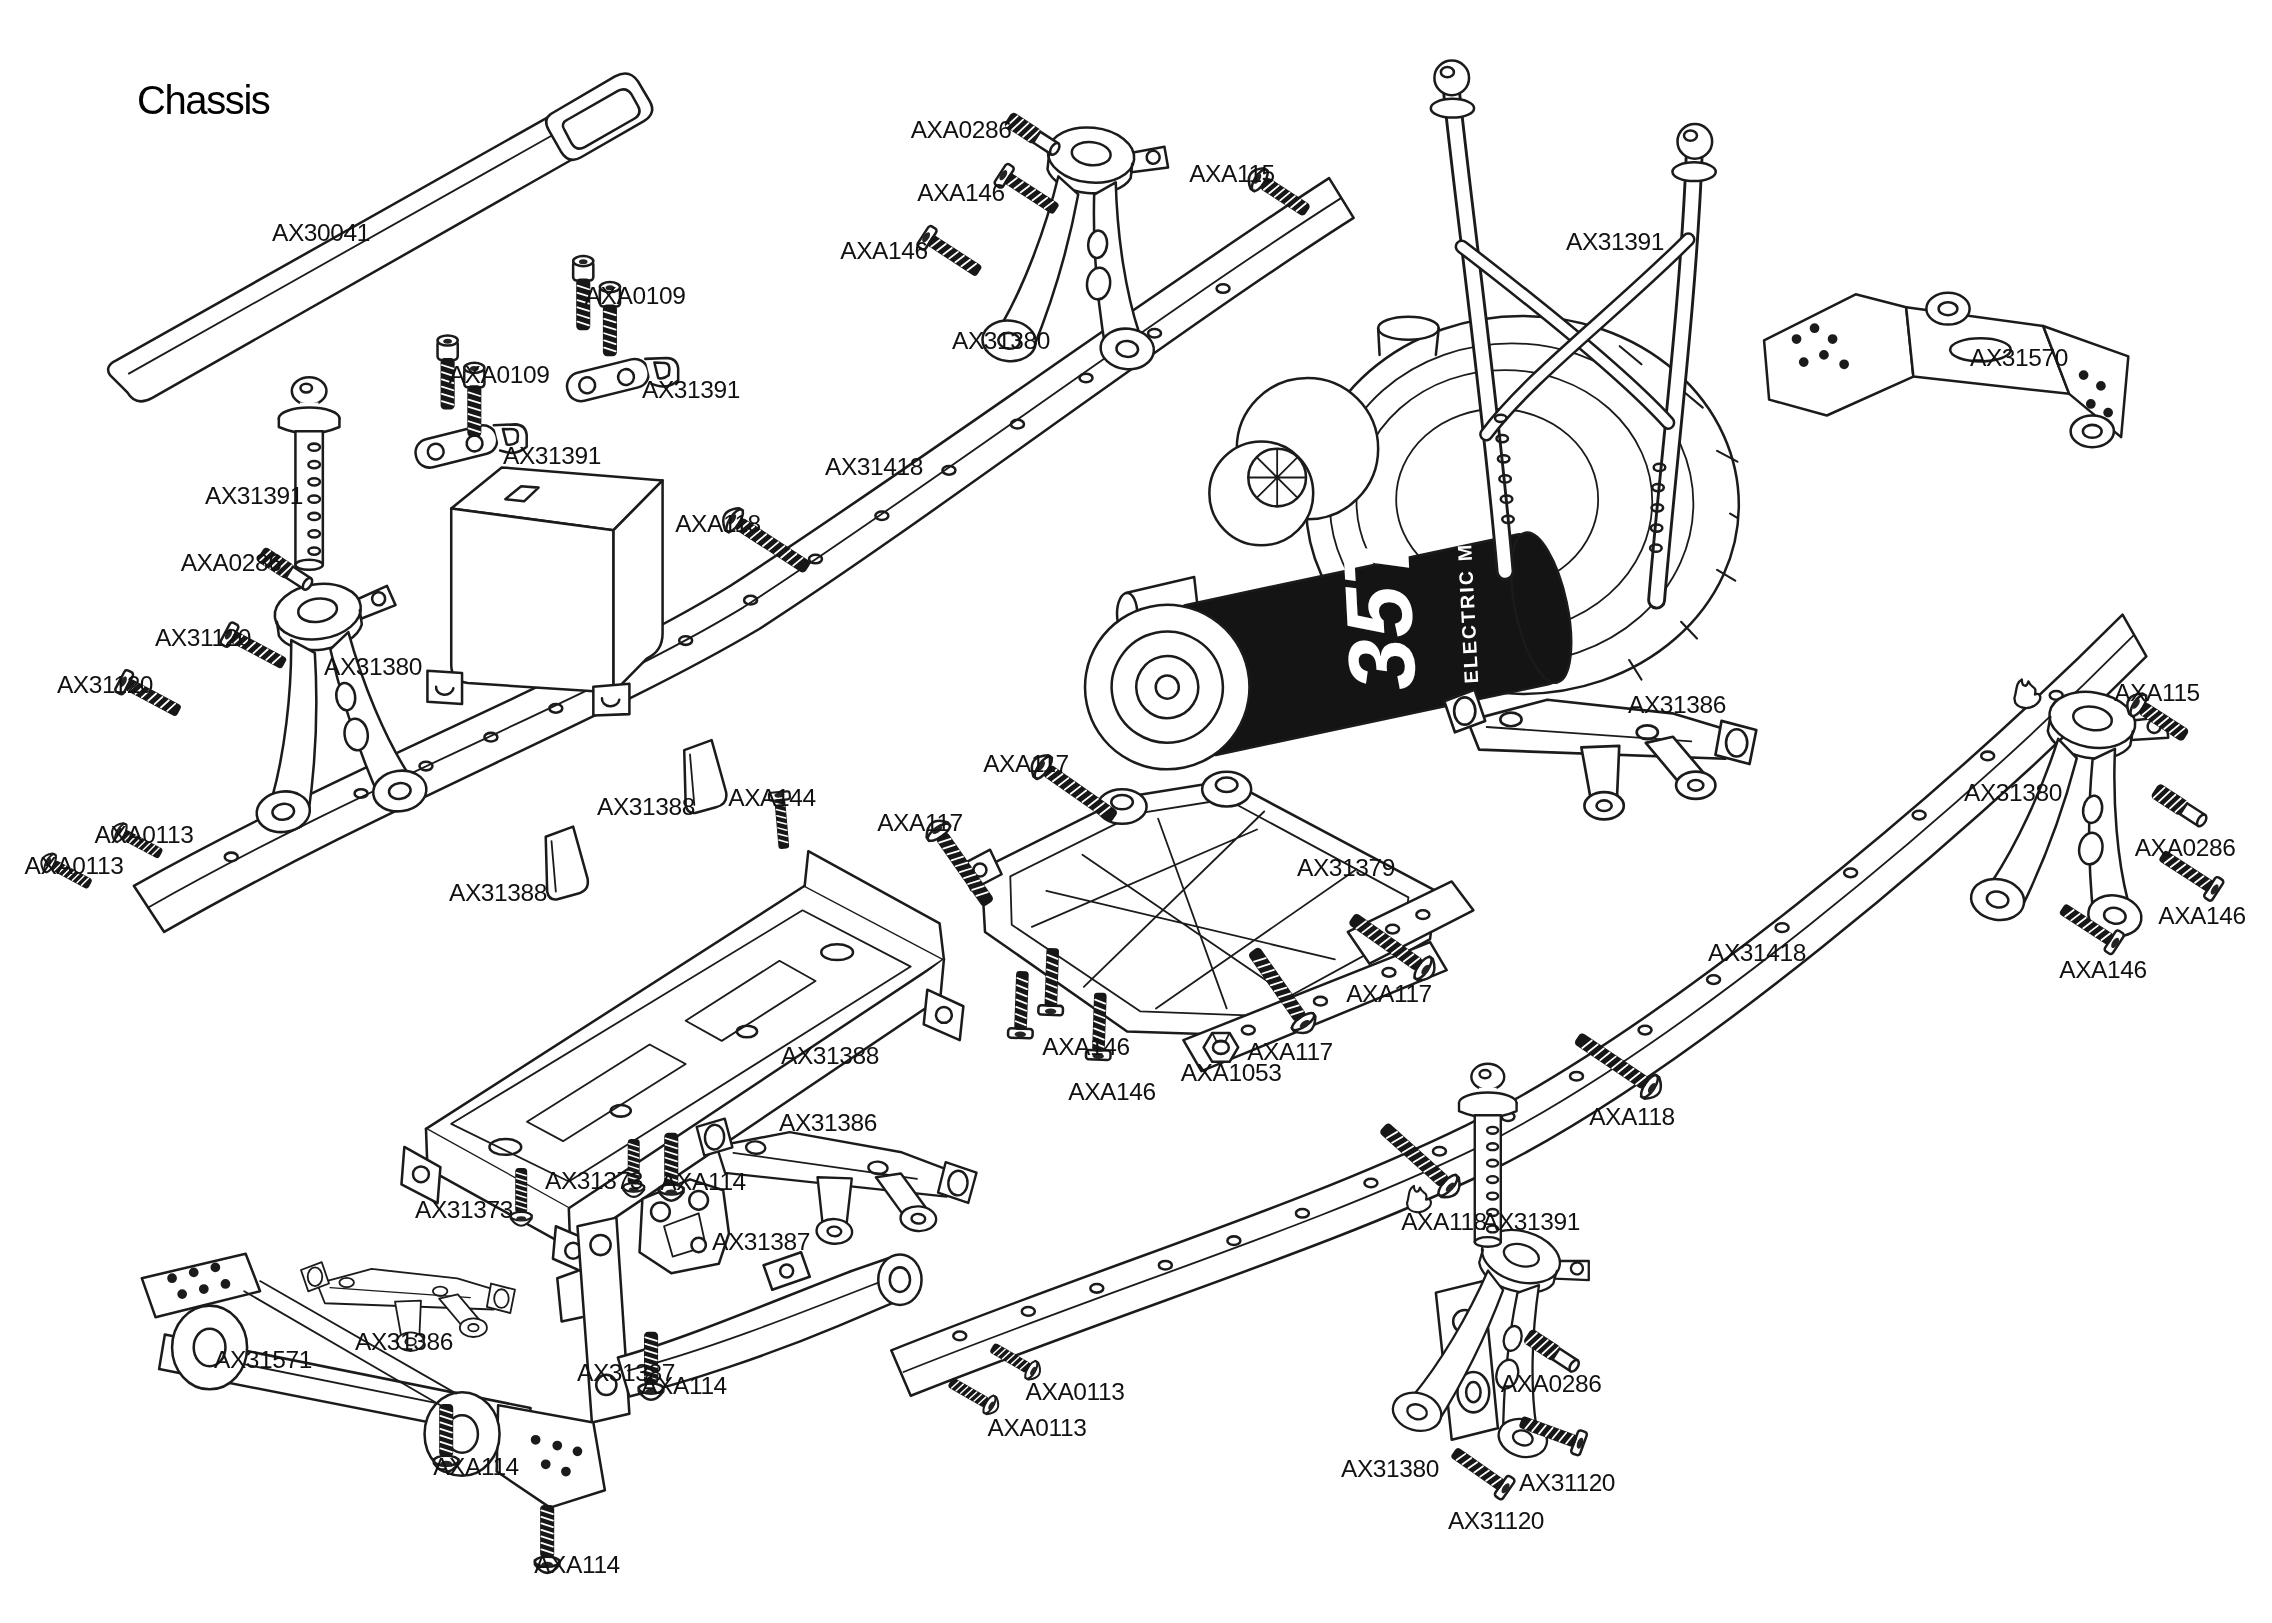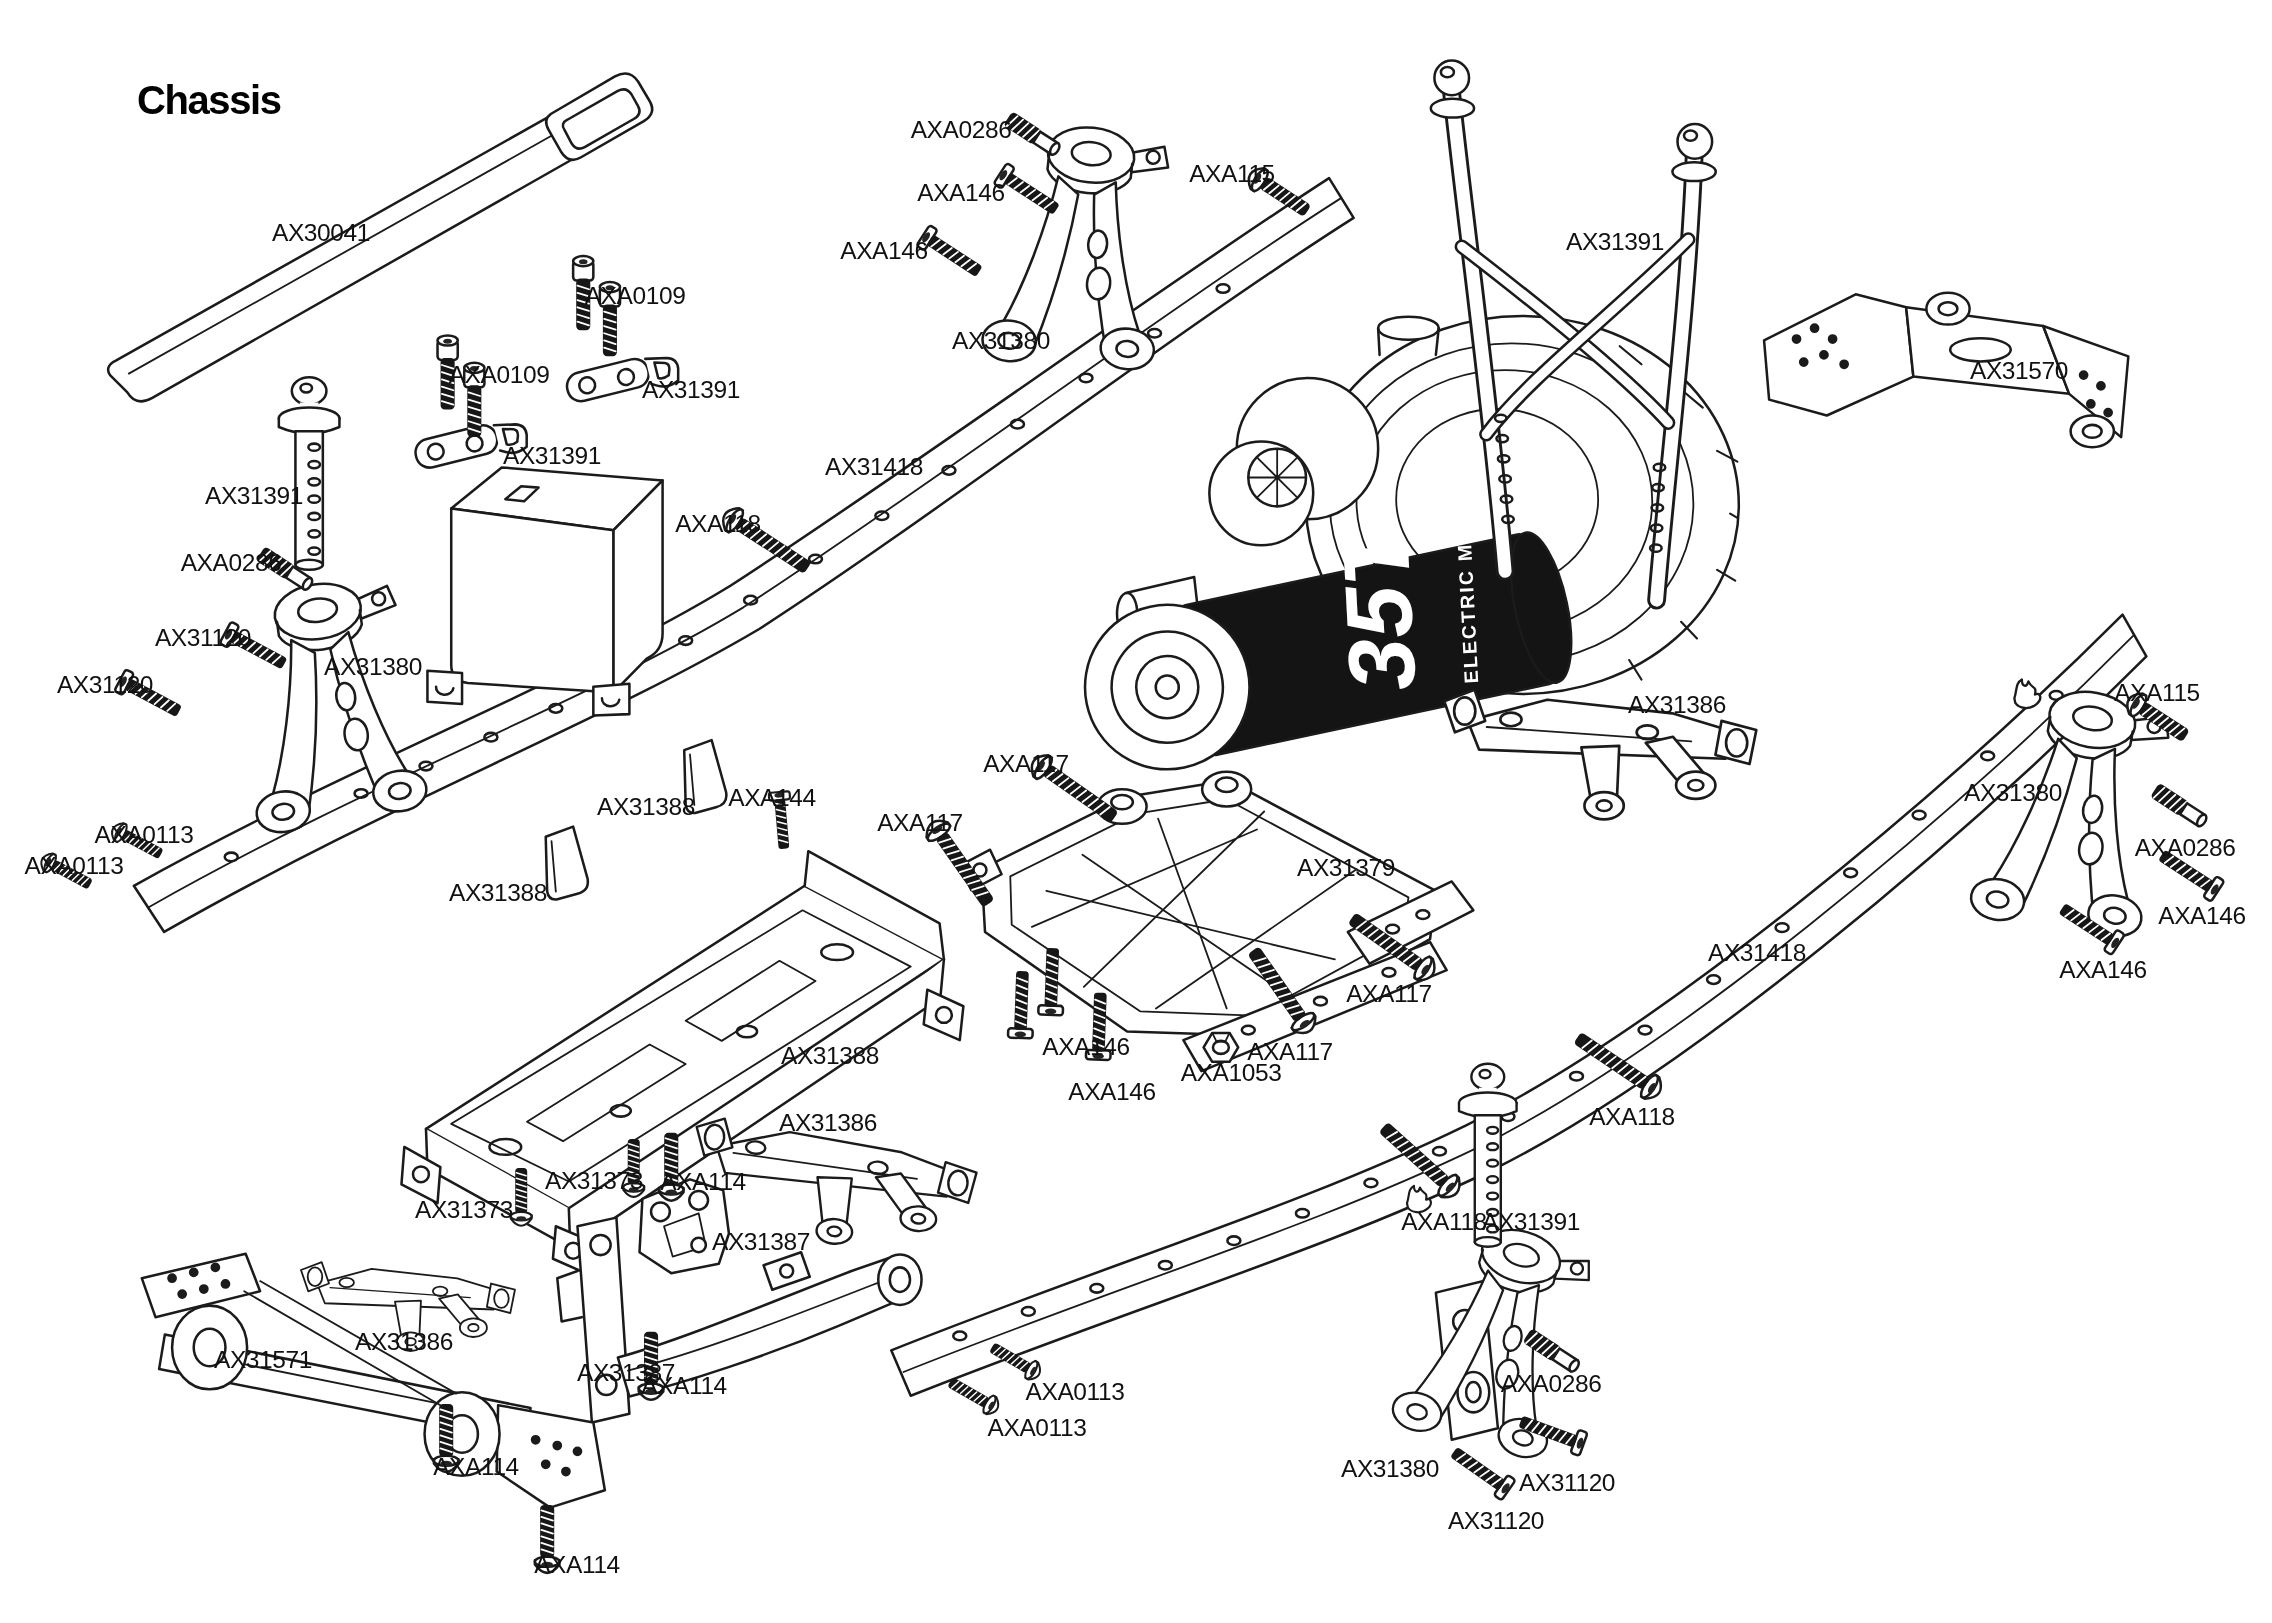--- a/index.html
+++ b/index.html
@@ -1,21 +1,21 @@
 <!DOCTYPE html>
 <html style="font-size:11.5px"><head>
 <meta charset="utf-8">
 <style>
   html,body{margin:0;padding:0;background:#ffffff;}
   #stage{position:relative;width:2273px;height:1623px;background:#ffffff;overflow:hidden;
          font-family:"Liberation Sans",sans-serif;}
   #diagram-svg{position:absolute;left:0;top:0;}
   .part-label{position:absolute;transform:translate(-50%,-50%);white-space:nowrap;
               font-size:24.5px;line-height:1;color:#111;letter-spacing:-0.4px;margin-top:20px;}
-  .page-title{position:absolute;left:137px;top:78px;font-size:40px;font-weight:700;
+  .page-title{position:absolute;left:137px;top:78px;font-size:40px;font-weight:400;
               color:#000;letter-spacing:-1.4px;}
 </style>
 </head>
 <body>
 
 <div id="stage">
 
 <svg id="diagram-svg" width="2273" height="1623" viewBox="0 0 3150 2250" fill="none" stroke="#1b1b1b" stroke-width="3.5" stroke-linejoin="round" stroke-linecap="round">
 
   <defs>
@@ -449,21 +449,21 @@
       <div class="part-label" style="left: 144px; top: 815px;">AXA0113</div>
       <div class="part-label" style="left: 74px; top: 846px;">AXA0113</div>
       <div class="part-label" style="left: 874px; top: 447px;">AX31418</div>
       <div class="part-label" style="left: 718px; top: 504px;">AXA118</div>
       <div class="part-label" style="left: 961px; top: 110px;">AXA0286</div>
       <div class="part-label" style="left: 961px; top: 173px;">AXA146</div>
       <div class="part-label" style="left: 884px; top: 231px;">AXA146</div>
       <div class="part-label" style="left: 1232px; top: 154px;">AXA115</div>
       <div class="part-label" style="left: 1001px; top: 321px;">AX31380</div>
       <div class="part-label" style="left: 1615px; top: 222px;">AX31391</div>
-      <div class="part-label" style="left: 2019px; top: 351px;">AX31570</div>
+      <div class="part-label" style="left: 2019px; top: 338px;">AX31570</div>
       <div class="part-label" style="left: 1677px; top: 685px;">AX31386</div>
       <div class="part-label" style="left: 2157px; top: 673px;">AXA115</div>
       <div class="part-label" style="left: 2013px; top: 773px;">AX31380</div>
       <div class="part-label" style="left: 2185px; top: 828px;">AXA0286</div>
       <div class="part-label" style="left: 2202px; top: 896px;">AXA146</div>
       <div class="part-label" style="left: 2103px; top: 950px;">AXA146</div>
       <div class="part-label" style="left: 1757px; top: 933px;">AX31418</div>
       <div class="part-label" style="left: 1026px; top: 744px;">AXA117</div>
       <div class="part-label" style="left: 920px; top: 803px;">AXA117</div>
       <div class="part-label" style="left: 1346px; top: 848px;">AX31379</div>

